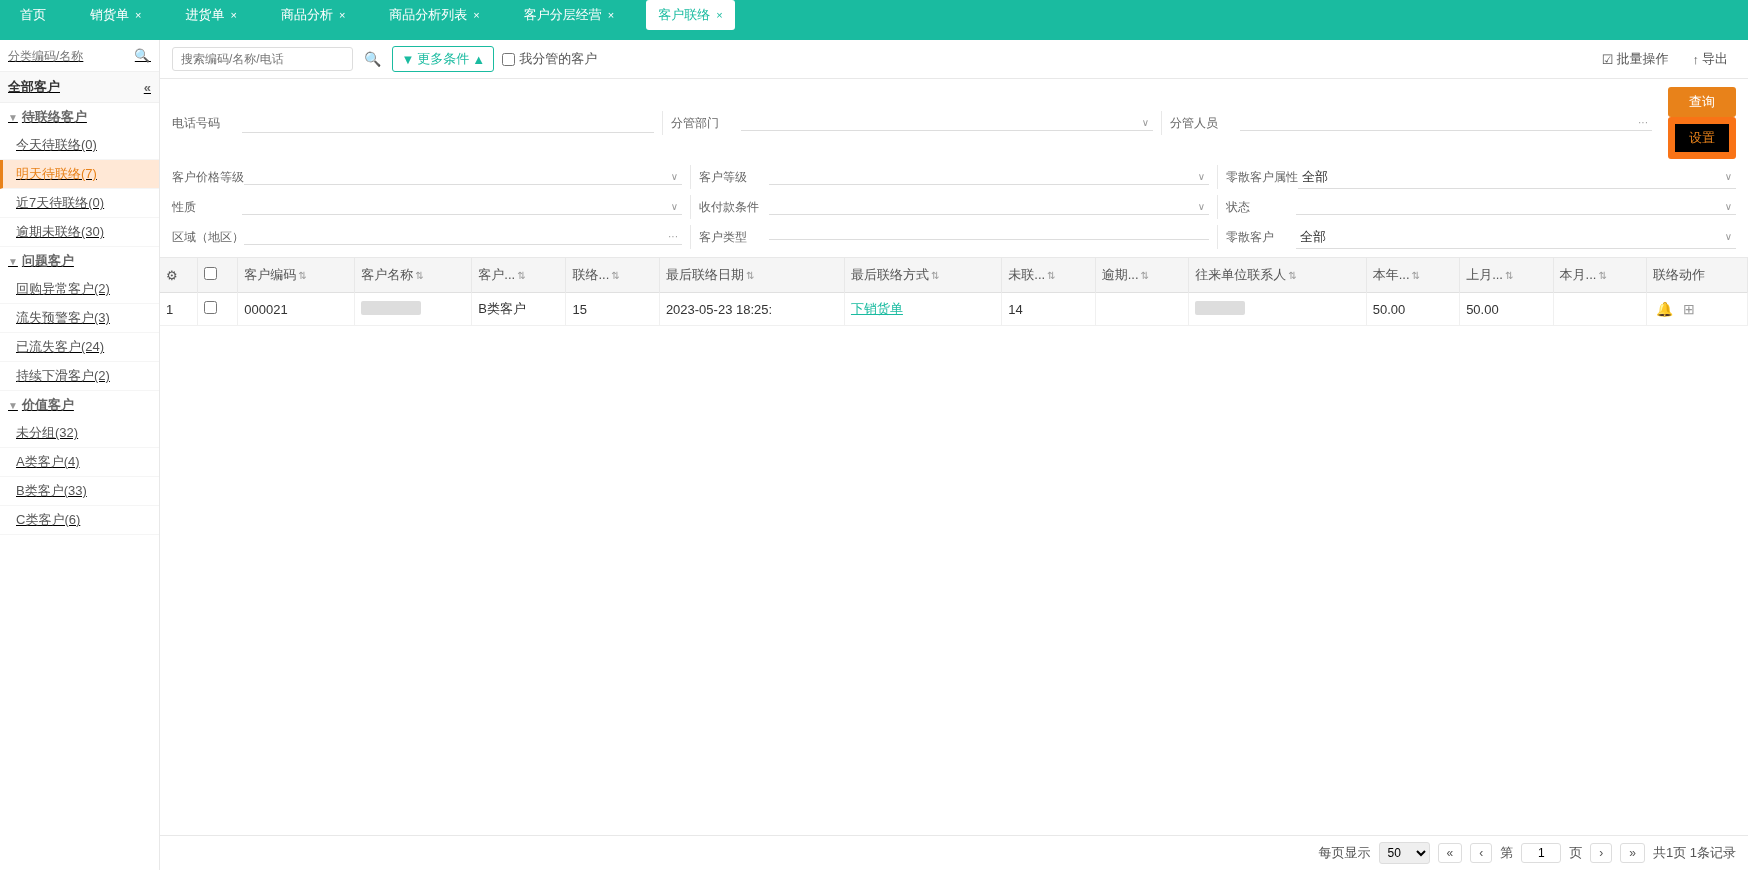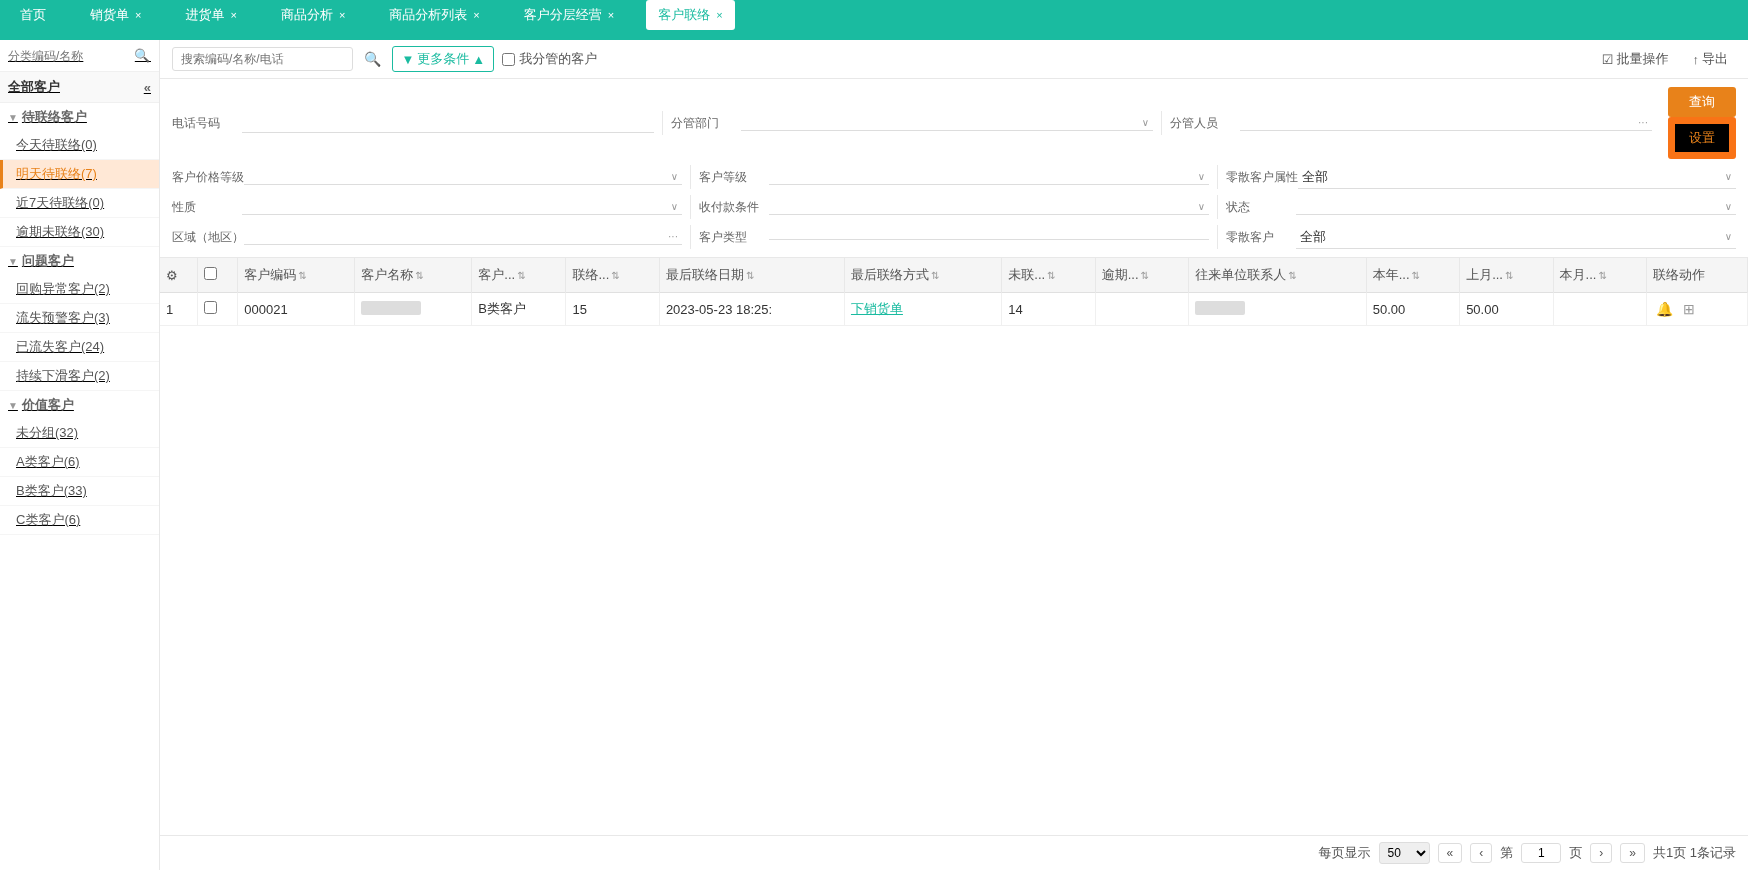--- a/index.html
+++ b/index.html
@@ -378,21 +378,21 @@
       <span>持续下滑客户(2)</span>
     </div>
 
     <div class="sidebar-group-label">
       <span>价值客户</span>
     </div>
     <div class="sidebar-item">
       <span>未分组(32)</span>
     </div>
     <div class="sidebar-item">
-      <span>A类客户(6)</span>
+      <span>A类客户(4)</span>
     </div>
     <div class="sidebar-item">
       <span>B类客户(33)</span>
     </div>
     <div class="sidebar-item">
       <span>C类客户(6)</span>
     </div>
   </aside>
 
   <div class="content-area">

